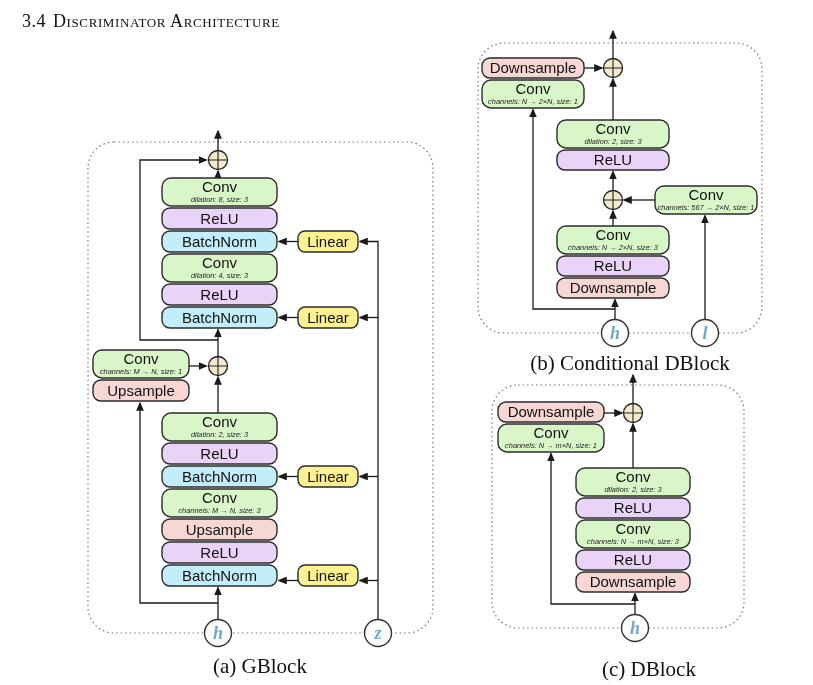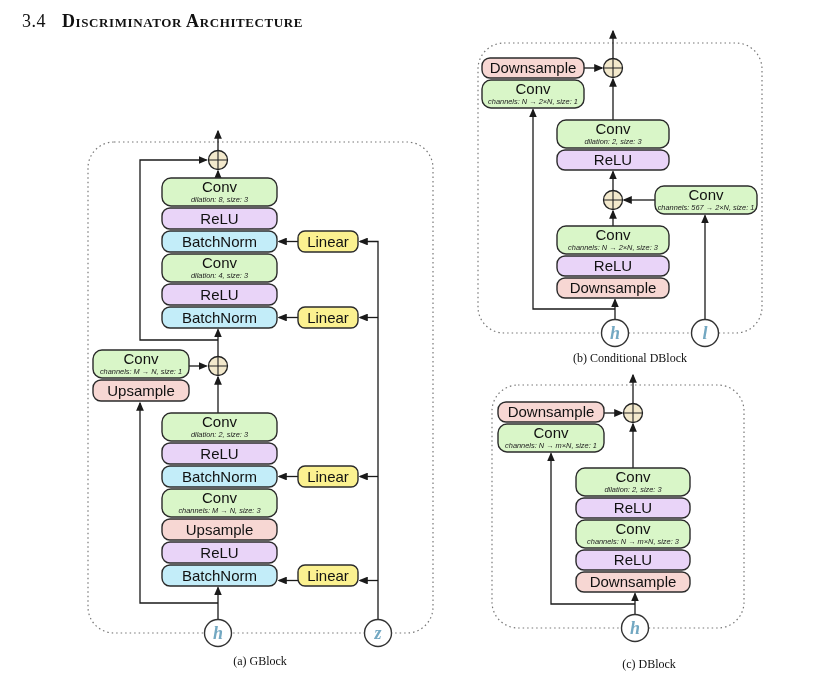--- a/index.html
+++ b/index.html
@@ -1,21 +1,21 @@
 <!DOCTYPE html>
 <html><head>
 <meta charset="utf-8">
 <style>
   html,body{margin:0;padding:0;}
   body{width:813px;height:685px;background:#ffffff;position:relative;overflow:hidden;
        font-family:"Liberation Serif", serif;}
   .heading{position:absolute;left:22px;top:11px;font-size:18px;color:#111;white-space:nowrap;}
-  .heading .num{margin-right:16px;letter-spacing:.5px;}
-  .heading .title{font-variant:small-caps;letter-spacing:.6px;font-weight:bold;}
-  .caption{position:absolute;text-align:center;font-size:12px;color:#111;
+  .heading .num{margin-right:7px;letter-spacing:.5px;}
+  .heading .title{font-variant:small-caps;letter-spacing:.6px;}
+  .caption{position:absolute;text-align:center;font-size:21px;color:#111;
            font-family:"Liberation Serif", serif;}
   svg{position:absolute;overflow:visible;}
   .dot{fill:none;stroke:#777;stroke-width:1.2;stroke-dasharray:1.5 3;}
   .ln{fill:none;stroke:#1a1a1a;stroke-width:1.3;}
   .bx{stroke:#2b2b2b;stroke-width:1.4;}
   .conv{fill:#d9f6c8;} .relu{fill:#e9d4f8;} .bn{fill:#c3edf9;}
   .lin{fill:#fbf190;} .rs{fill:#f7d7d3;}
   .sumc{fill:#f3e9cc;stroke:#222;stroke-width:1.3;}
   .sumx{stroke:#222;stroke-width:1.1;fill:none;}
   .inpc{fill:#fff;stroke:#333;stroke-width:1.4;}

